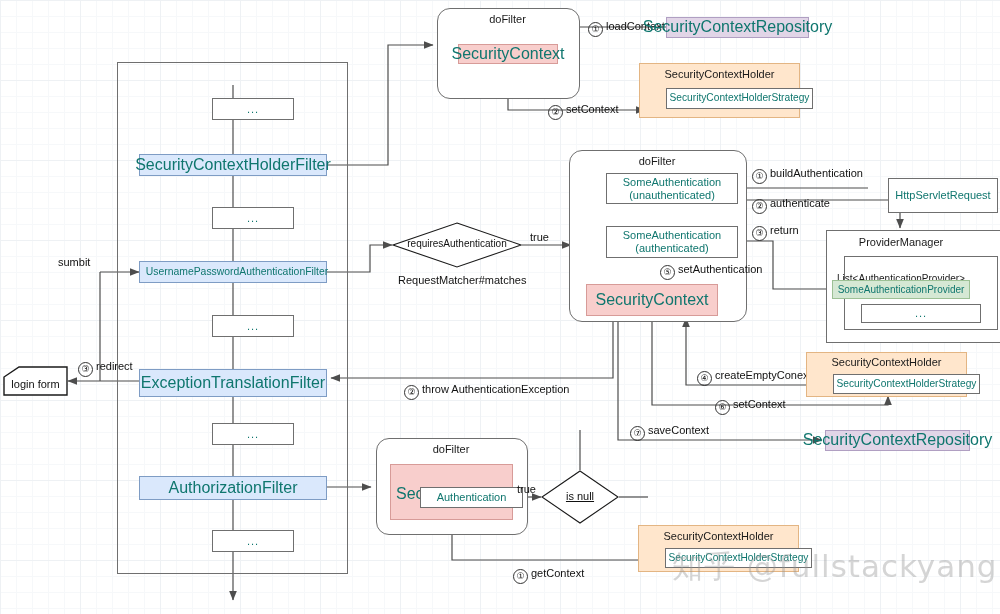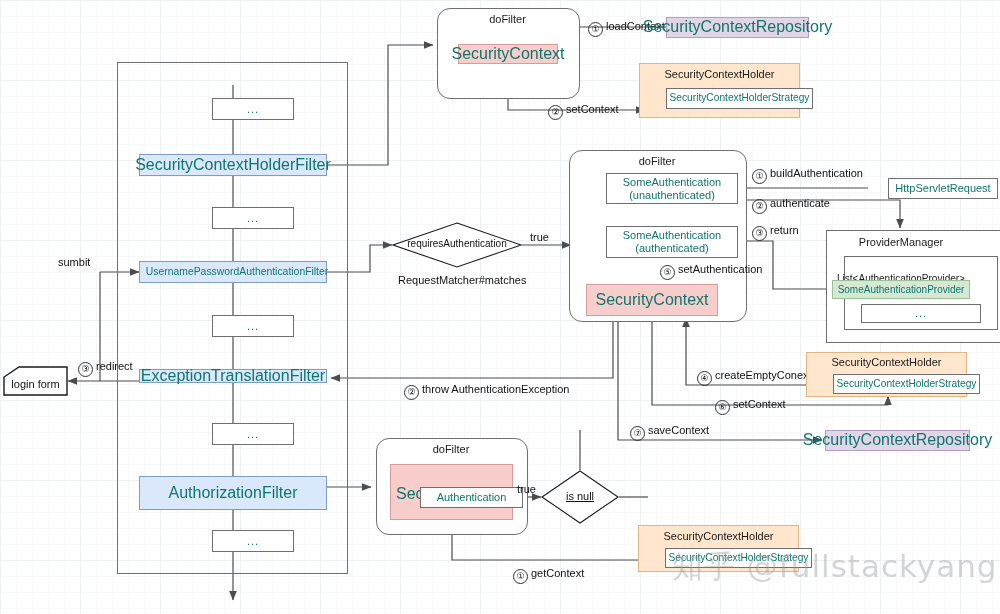--- a/index.html
+++ b/index.html
@@ -101,25 +101,25 @@
   <div class="node bx dots" style="left:192px;top:98px;width:82px;height:22px;">...</div>
 
   <div class="node blue" style="left:139px;top:154px;width:188px;height:22px;">SecurityContextHolderFilter</div>
 
   <div class="node bx dots" style="left:192px;top:207px;width:82px;height:22px;">...</div>
 
   <div class="node blue" style="left:139px;top:261px;width:188px;height:22px;font-size:10.4px;padding-left:8px;">UsernamePasswordAuthenticationFilter</div>
 
   <div class="node bx dots" style="left:192px;top:315px;width:82px;height:22px;">...</div>
 
-  <div class="node blue" style="left:139px;top:369px;width:188px;height:14px;">ExceptionTranslationFilter</div>
+  <div class="node blue" style="left:139px;top:369px;width:188px;height:28px;">ExceptionTranslationFilter</div>
 
   <div class="node bx dots" style="left:192px;top:423px;width:82px;height:22px;">...</div>
 
-  <div class="node blue" style="left:139px;top:476px;width:188px;height:34px;">AuthorizationFilter</div>
+  <div class="node blue" style="left:139px;top:476px;width:188px;height:24px;">AuthorizationFilter</div>
 
   <div class="node bx dots" style="left:192px;top:530px;width:82px;height:22px;">...</div>
 
   <div style="position:absolute;left:3px;top:366px;width:89px;height:30px;">
     <svg width="65" height="30" viewBox="0 0 65 30">
       <path d="M1,29 L1,11 L16,1 L64,1 L64,29 Z" fill="#ffffff" stroke="#1a1a1a" stroke-width="1.4"></path>
     </svg>
     <span style="position:absolute;left:0;top:12px;width:65px;text-align:center;font-size:11px;color:#111;">login form</span>
   </div>
   <div class="lbl" style="left:58px;top:256px;">sumbit</div>
@@ -164,21 +164,21 @@
   <div class="node bx" style="left:586px;top:226px;width:132px;height:32px;flex-direction:column;">
     <span>SomeAuthentication</span>
     <span>(authenticated)</span>
   </div>
 
   <div class="node pink" style="left:586px;top:284px;width:132px;height:32px;">SecurityContext</div>
 
   <div class="lbl" style="left:752px;top:167px;">
     <span class="step">①</span><span>buildAuthentication</span>
   </div>
-  <div class="node bx" style="left:868px;top:178px;width:110px;height:21px;">HttpServletRequest</div>
+  <div class="node bx" style="left:868px;top:178px;width:110px;height:35px;">HttpServletRequest</div>
 
   <div class="lbl" style="left:752px;top:197px;">
     <span class="step">②</span><span>authenticate</span>
   </div>
 
   <div class="lbl" style="left:752px;top:224px;">
     <span class="step">③</span><span>return</span>
   </div>
 
   <div class="node bx" style="left:806px;top:230px;width:190px;height:113px;"></div>

